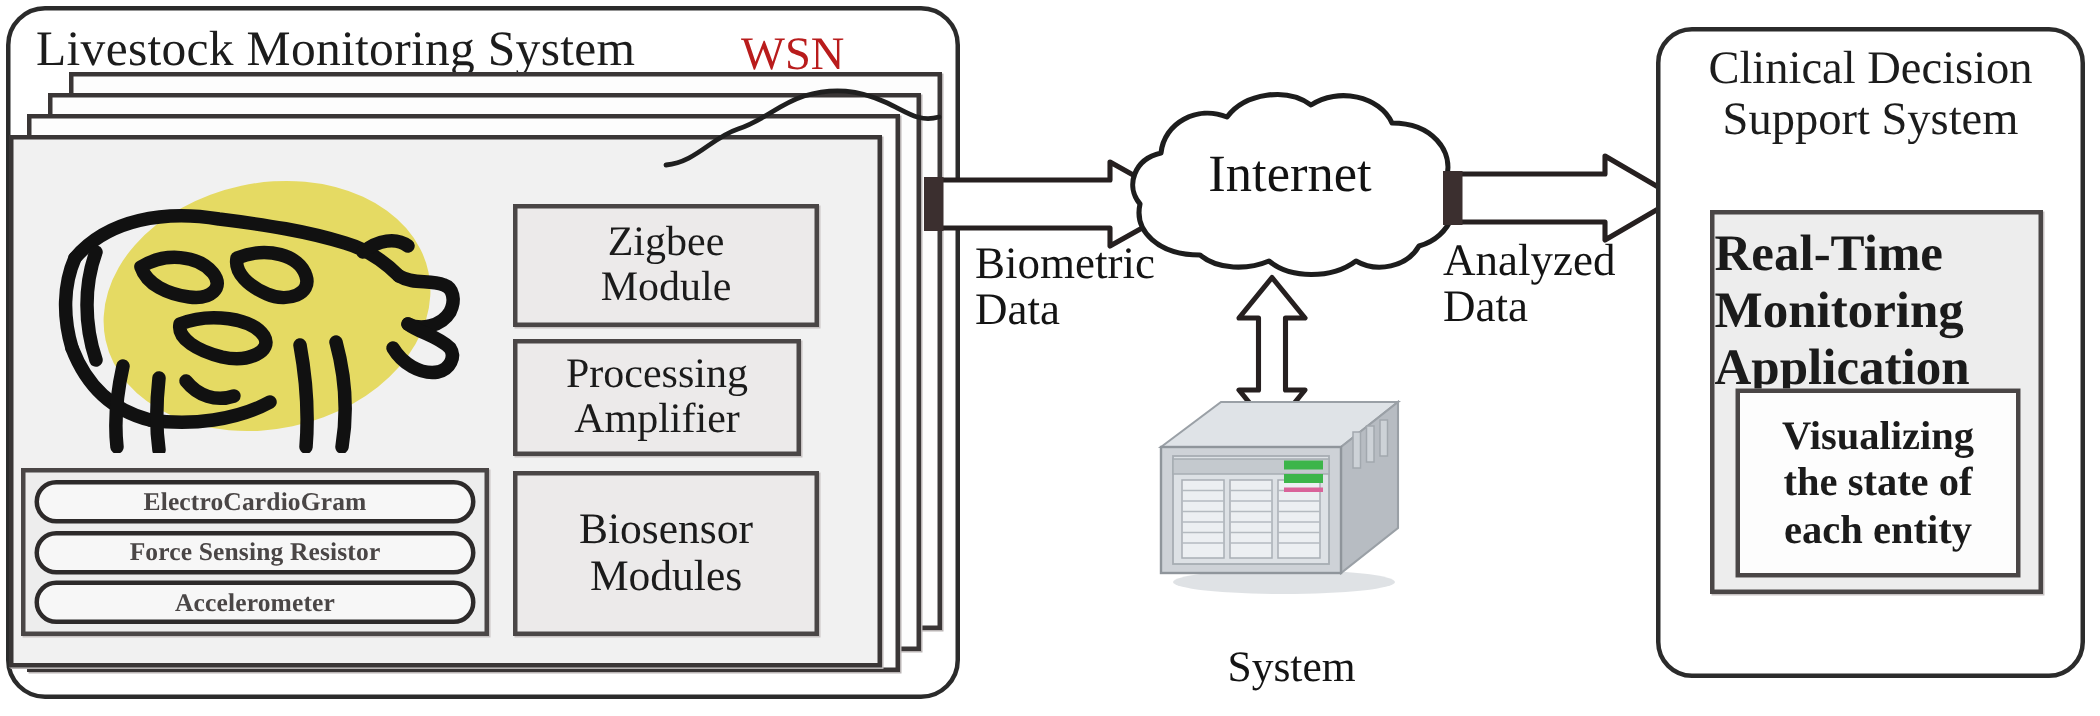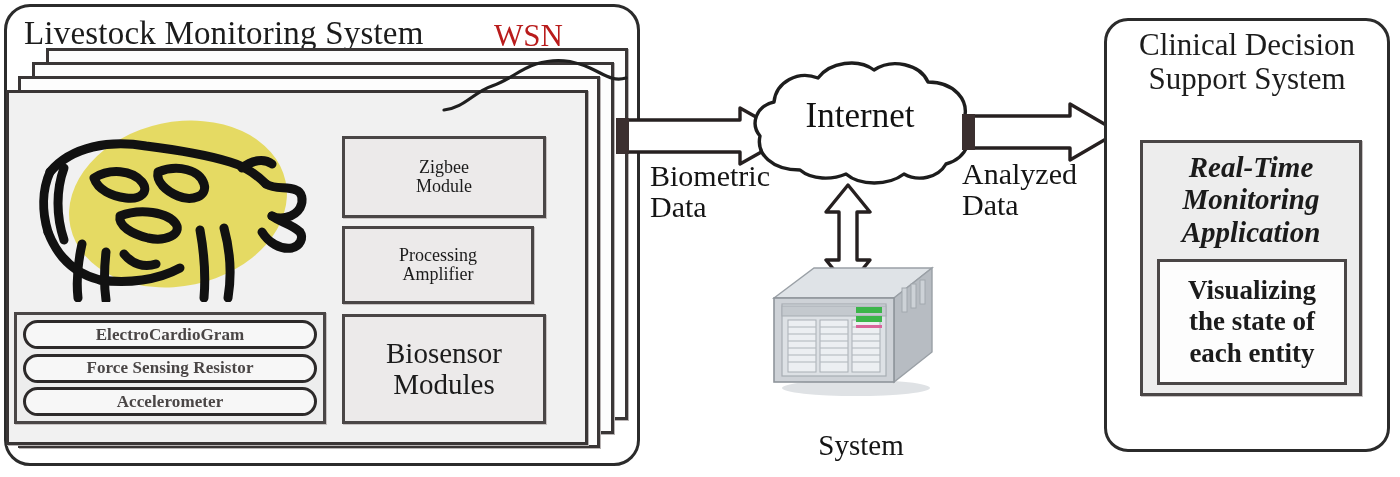--- a/index.html
+++ b/index.html
@@ -28,21 +28,21 @@
   #wsn-label{left:494px;top:16px;width:110px;height:40px;font-size:31px;line-height:40px;
      white-space:nowrap;color:#b91c1c;}
   #wsn-squiggle{left:440px;top:48px;width:190px;height:70px;}
 
   
   #cow-wrap{left:28px;top:112px;width:300px;height:190px;}
 
   
   .mod-box{border:3px solid #4a4646;background:#eceaea;box-sizing:border-box;
      display:flex;align-items:center;justify-content:center;text-align:center;
-     font-size:18px;line-height:1.08;color:#1b1b1b;box-shadow:1px 1px 0 #c7c2c2;}
+     font-size:28px;line-height:1.08;color:#1b1b1b;box-shadow:1px 1px 0 #c7c2c2;}
   #zigbee-box{left:342px;top:136px;width:204px;height:82px;}
   #procamp-box{left:342px;top:226px;width:192px;height:78px;}
   #biosensor-box{left:342px;top:314px;width:204px;height:110px;font-size:29px;}
 
   
   #pill-group{left:14px;top:312px;width:312px;height:112px;
      border:3px solid #4a4646;background:#ededed;box-sizing:border-box;
      padding:5px 6px;display:flex;flex-direction:column;justify-content:space-between;
      box-shadow:1px 1px 0 #c7c2c2;}
   .pill{height:29px;border:3px solid #2d2a2a;border-radius:16px;background:#f7f7f7;
@@ -70,22 +70,22 @@
      font-size:29px;line-height:1.1;color:#141414;}
 
   
   #cdss-panel{left:1104px;top:18px;width:286px;height:434px;
      border:3px solid #2b2b2b;border-radius:24px;background:#fff;box-sizing:border-box;}
   #cdss-title{left:1116px;top:28px;width:262px;text-align:center;
      font-size:31px;line-height:1.1;color:#1c1c1c;}
   #rtma-box{left:1140px;top:140px;width:222px;height:256px;
      border:3px solid #4a4646;background:#ededed;box-sizing:border-box;
      box-shadow:1px 1px 0 #c7c2c2;}
-  #rtma-title{position:absolute;left:0;top:8px;width:100%;text-align:center;
-     font-size:29px;line-height:1.12;font-weight:700;color:#1b1b1b;font-style:italic;}
+  #rtma-title{position:absolute;left:0;top:8px;width:100%;
+     font-size:34px;line-height:1.12;font-weight:700;color:#1b1b1b;}
   #viz-box{position:absolute;left:14px;top:116px;width:190px;height:126px;
      border:3px solid #4a4646;background:#fdfdfd;box-sizing:border-box;
      display:flex;align-items:center;justify-content:center;text-align:center;
      font-size:27px;line-height:1.16;font-weight:700;color:#1b1b1b;}
 </style>
 </head>
 <body>
 
 <div id="stage">
 

